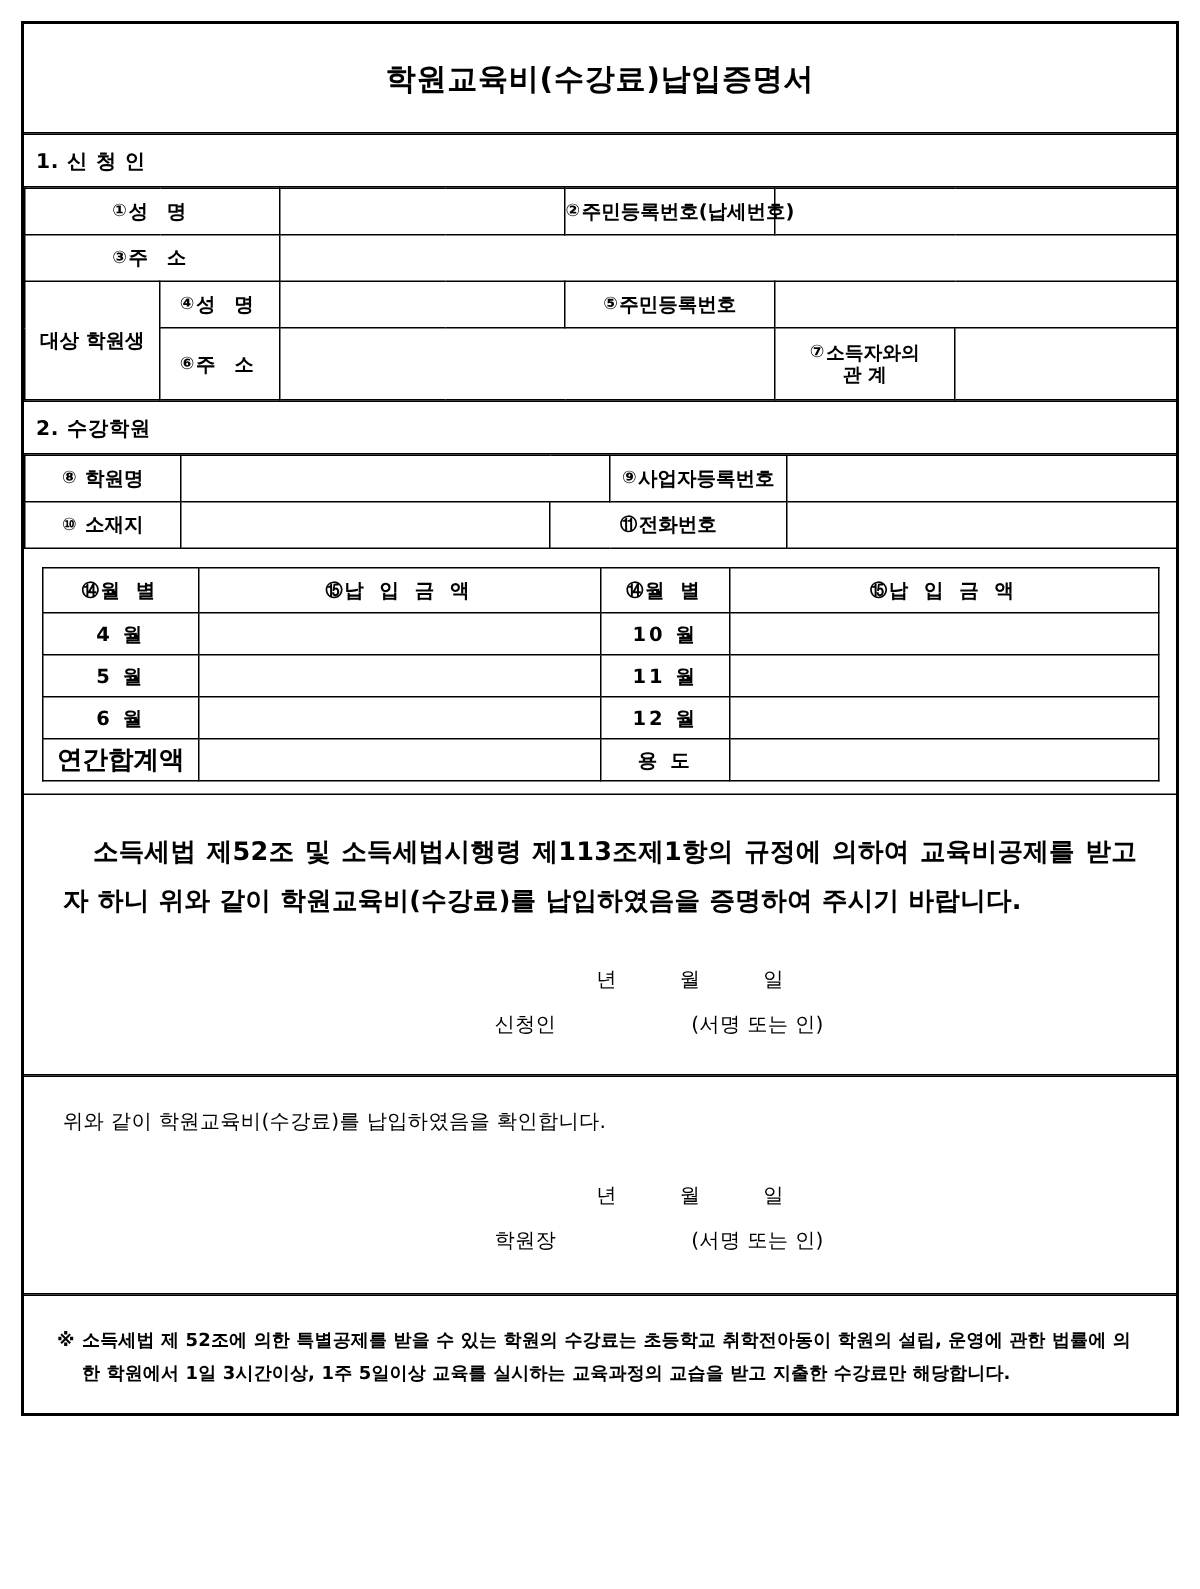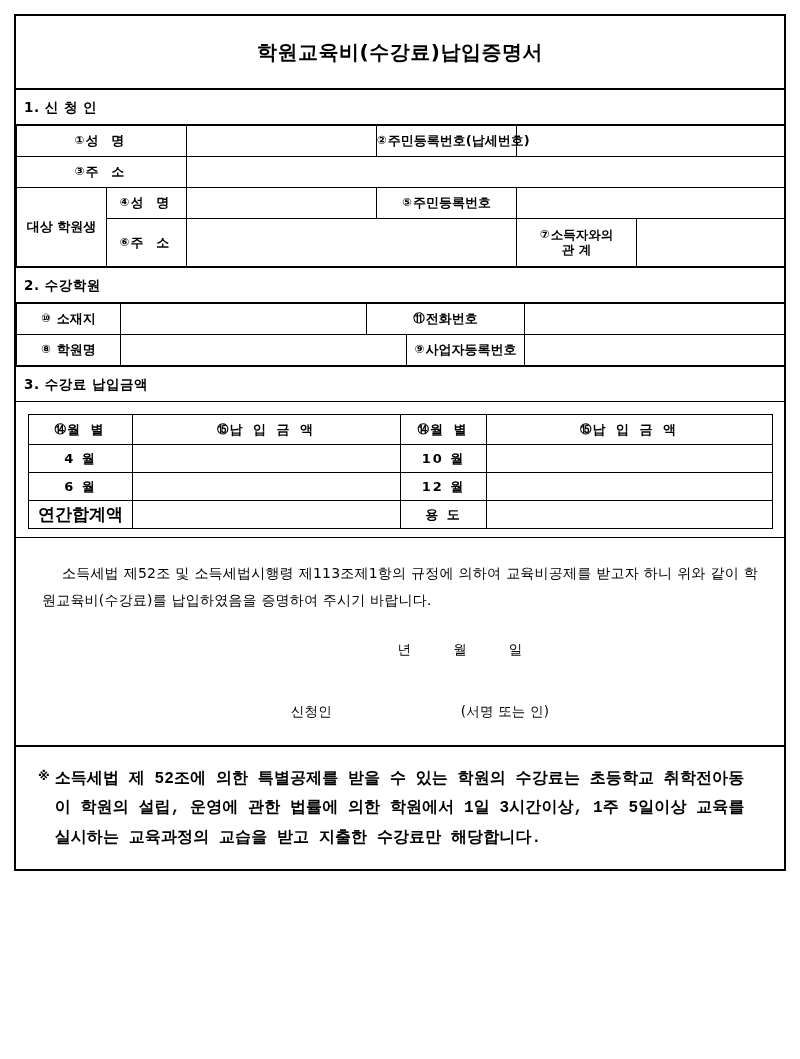--- a/index.html
+++ b/index.html
@@ -115,25 +115,26 @@
   
   .stmt-cell {
     border-left: 0 !important;
     border-right: 0 !important;
     padding: 0 !important;
   }
   .stmt-body {
     padding: 22px 26px 10px 26px;
   }
   .stmt-para {
-    font-size: 14px;
+    font-size: 17px;
     line-height: 1.95;
     text-align: justify;
     text-indent: 20px;
     letter-spacing: 0.2px;
+    font-weight: bold;
   }
   .stmt-para2 {
     font-size: 13.5px;
     line-height: 1.9;
     letter-spacing: 0.2px;
   }
   .date-line {
     margin-top: 26px;
     font-size: 13.5px;
     text-align: center;
@@ -142,21 +143,21 @@
   }
   .date-line .d { display: inline-block; }
   .date-line .gap { display: inline-block; width: 42px; }
   .sign-line {
     margin-top: 12px;
     font-size: 13.5px;
     letter-spacing: 0.2px;
     text-align: center;
     padding-left: 40px;
   }
-  .sign-line .who { display: inline-block; min-width: 80px; text-align: left; margin-top: 32px;}
+  .sign-line .who { display: inline-block; min-width: 80px; text-align: right;}
   .sign-line .mid { display: inline-block; width: 90px; }
   .sign-line .paren { display: inline-block; }
 
   .block1-pad { padding-bottom: 24px; }
   .block2-pad { padding: 18px 26px 26px 26px; }
 
   
   .note-cell {
     border-left: 0 !important;
     border-right: 0 !important;
@@ -167,25 +168,24 @@
     display: flex;
     align-items: flex-start;
   }
   .note-bullet {
     font-size: 12px;
     font-weight: bold;
     line-height: 1.85;
     margin-right: 5px;
   }
   .note-text {
-    font-size: 16px;
+    font-size: 12px;
     font-weight: bold;
     line-height: 1.85;
     letter-spacing: 0.1px;
-    font-family: Liberation Mono, monospace;
   }
 </style>
 </head>
 <body>
 
 <div class="page">
   <div class="form-outer">
 
     <table class="grid">
       <tbody>
@@ -277,50 +277,41 @@
       <colgroup>
         <col style="width:104px">
         <col style="width:246px">
         <col style="width:40px">
         <col style="width:118px">
         <col style="width:260px">
       </colgroup>
       <tbody>
           <tr>
         <td class="lbl tight">
+          <span class="circ">⑧</span> <span>학원명</span>
+        </td>
+        <td class="val" colspan="2"></td>
+        <td class="lbl tight">
+          <span class="circ">⑨</span><span>사업자등록번호</span>
+        </td>
+        <td class="val"></td>
+      </tr>
+      <tr>
+        <td class="lbl tight">
           <span class="circ">⑩</span> <span>소재지</span>
         </td>
         <td class="val"></td>
         <td class="lbl tight" colspan="2">
           <span class="circ">⑪</span><span>전화번호</span>
         </td>
         <td class="val"></td>
       </tr>
-      <tr>
-        <td class="lbl tight">
-          <span class="circ">⑧</span> <span>학원명</span>
-        </td>
-        <td class="val" colspan="2"></td>
-        <td class="lbl tight">
-          <span class="circ">⑨</span><span>사업자등록번호</span>
-        </td>
-        <td class="val"></td>
-      </tr>
-    </tbody>
-      </table>
-
-    <table class="grid">
-      <tbody>
-          <tr>
-        <td class="section-cell">
-          <span class="section-text">3. 수강료 납입금액</span>
-        </td>
-      </tr>
-    </tbody>
-      </table>
+    </tbody>
+      </table>
+
 
     <table class="grid" style="width:744px; margin:12px 12px 8px 12px;">
       <colgroup>
         <col style="width:104px">
         <col style="width:268px">
         <col style="width:86px">
         <col style="width:286px">
       </colgroup>
       <tbody>
           <tr>
@@ -335,20 +326,26 @@
         </td>
         <td class="mhead">
           <span class="circ">⑮</span><span class="sp">납 입 금 액</span>
         </td>
       </tr>
 
       <tr>
         <td class="mcell">4 월</td>
         <td class="mblank"></td>
         <td class="mcell">10 월</td>
+        <td class="mblank"></td>
+      </tr>
+      <tr>
+        <td class="mcell">5 월</td>
+        <td class="mblank"></td>
+        <td class="mcell">11 월</td>
         <td class="mblank"></td>
       </tr>
       <tr>
         <td class="mcell">6 월</td>
         <td class="mblank"></td>
         <td class="mcell">12 월</td>
         <td class="mblank"></td>
       </tr>
       <tr>
         <td class="mcell total">연간합계액</td>
@@ -370,20 +367,37 @@
             </div>
             <div class="sign-line">
               <span class="who">신청인</span><span class="mid"></span><span class="paren">(서명  또는  인)</span>
             </div>
           </div>
         </td>
       </tr>
     </tbody>
       </table>
 
+    <table class="grid">
+      <tbody>
+          <tr>
+        <td class="stmt-cell">
+          <div class="block2-pad">
+            <div class="stmt-para2">위와 같이 학원교육비(수강료)를 납입하였음을 확인합니다.</div>
+            <div class="date-line">
+              <span class="d">년</span><span class="gap"></span><span class="d">월</span><span class="gap"></span><span class="d">일</span>
+            </div>
+            <div class="sign-line">
+              <span class="who">학원장</span><span class="mid"></span><span class="paren">(서명 또는 인)</span>
+            </div>
+          </div>
+        </td>
+      </tr>
+    </tbody>
+      </table>
 
     <table class="grid">
       <tbody>
           <tr>
         <td class="note-cell">
           <div class="note-row">
             <span class="note-bullet">※</span>
             <span class="note-text">소득세법 제 52조에 의한 특별공제를 받을 수 있는 학원의 수강료는 초등학교 취학전아동이 학원의 설립, 운영에 관한 법률에 의한 학원에서 1일 3시간이상, 1주 5일이상 교육를 실시하는 교육과정의 교습을 받고 지출한 수강료만 해당합니다.</span>
           </div>
         </td>

